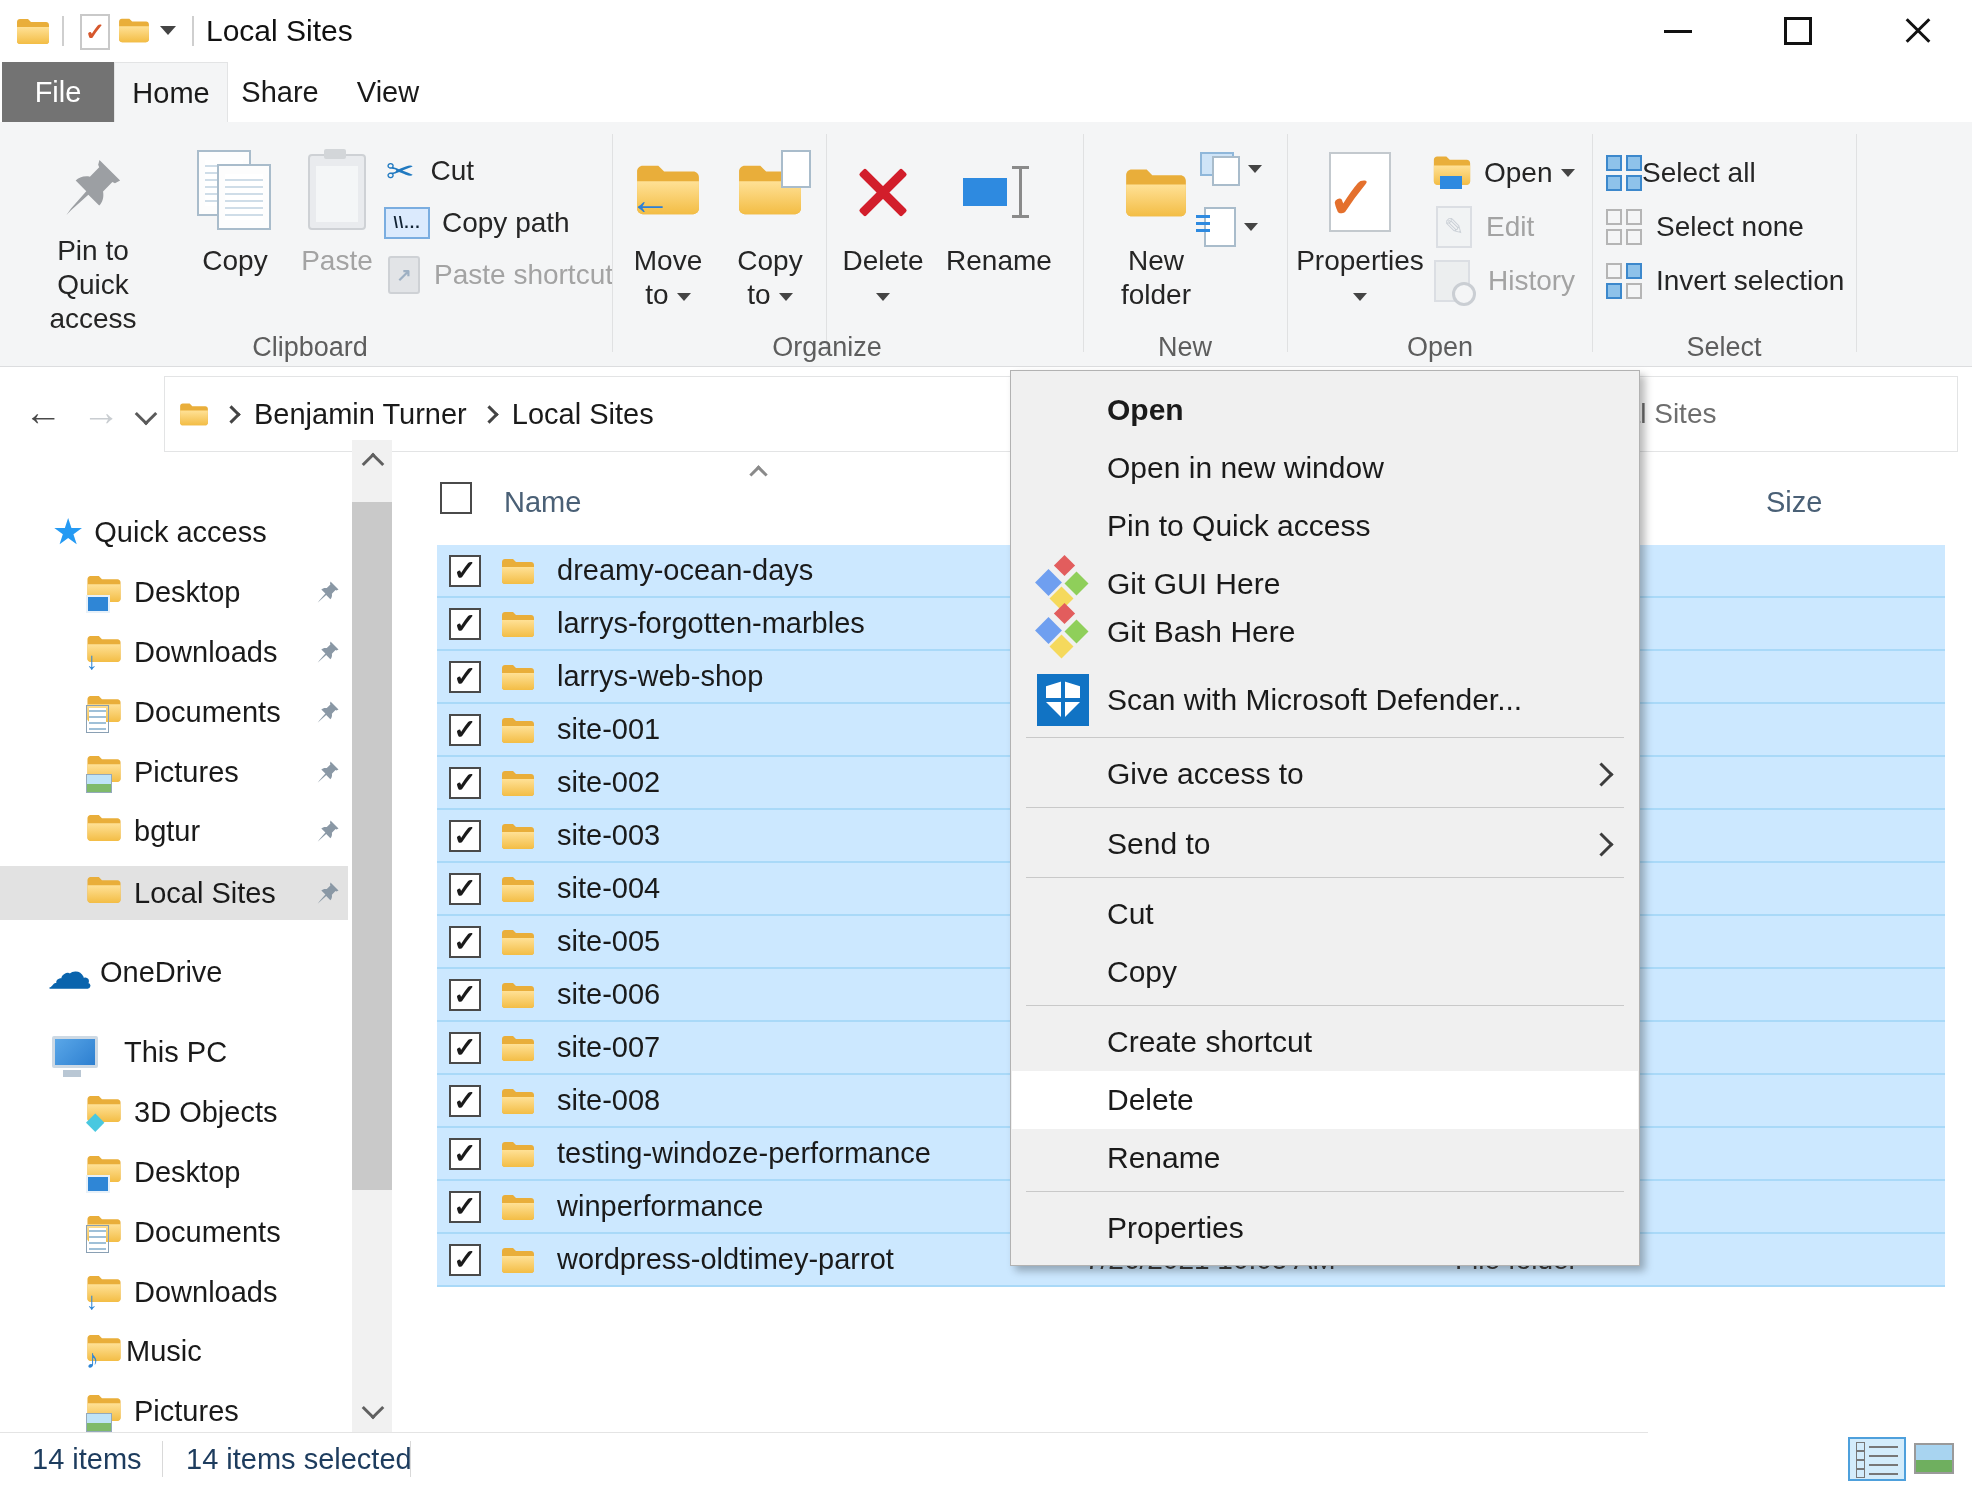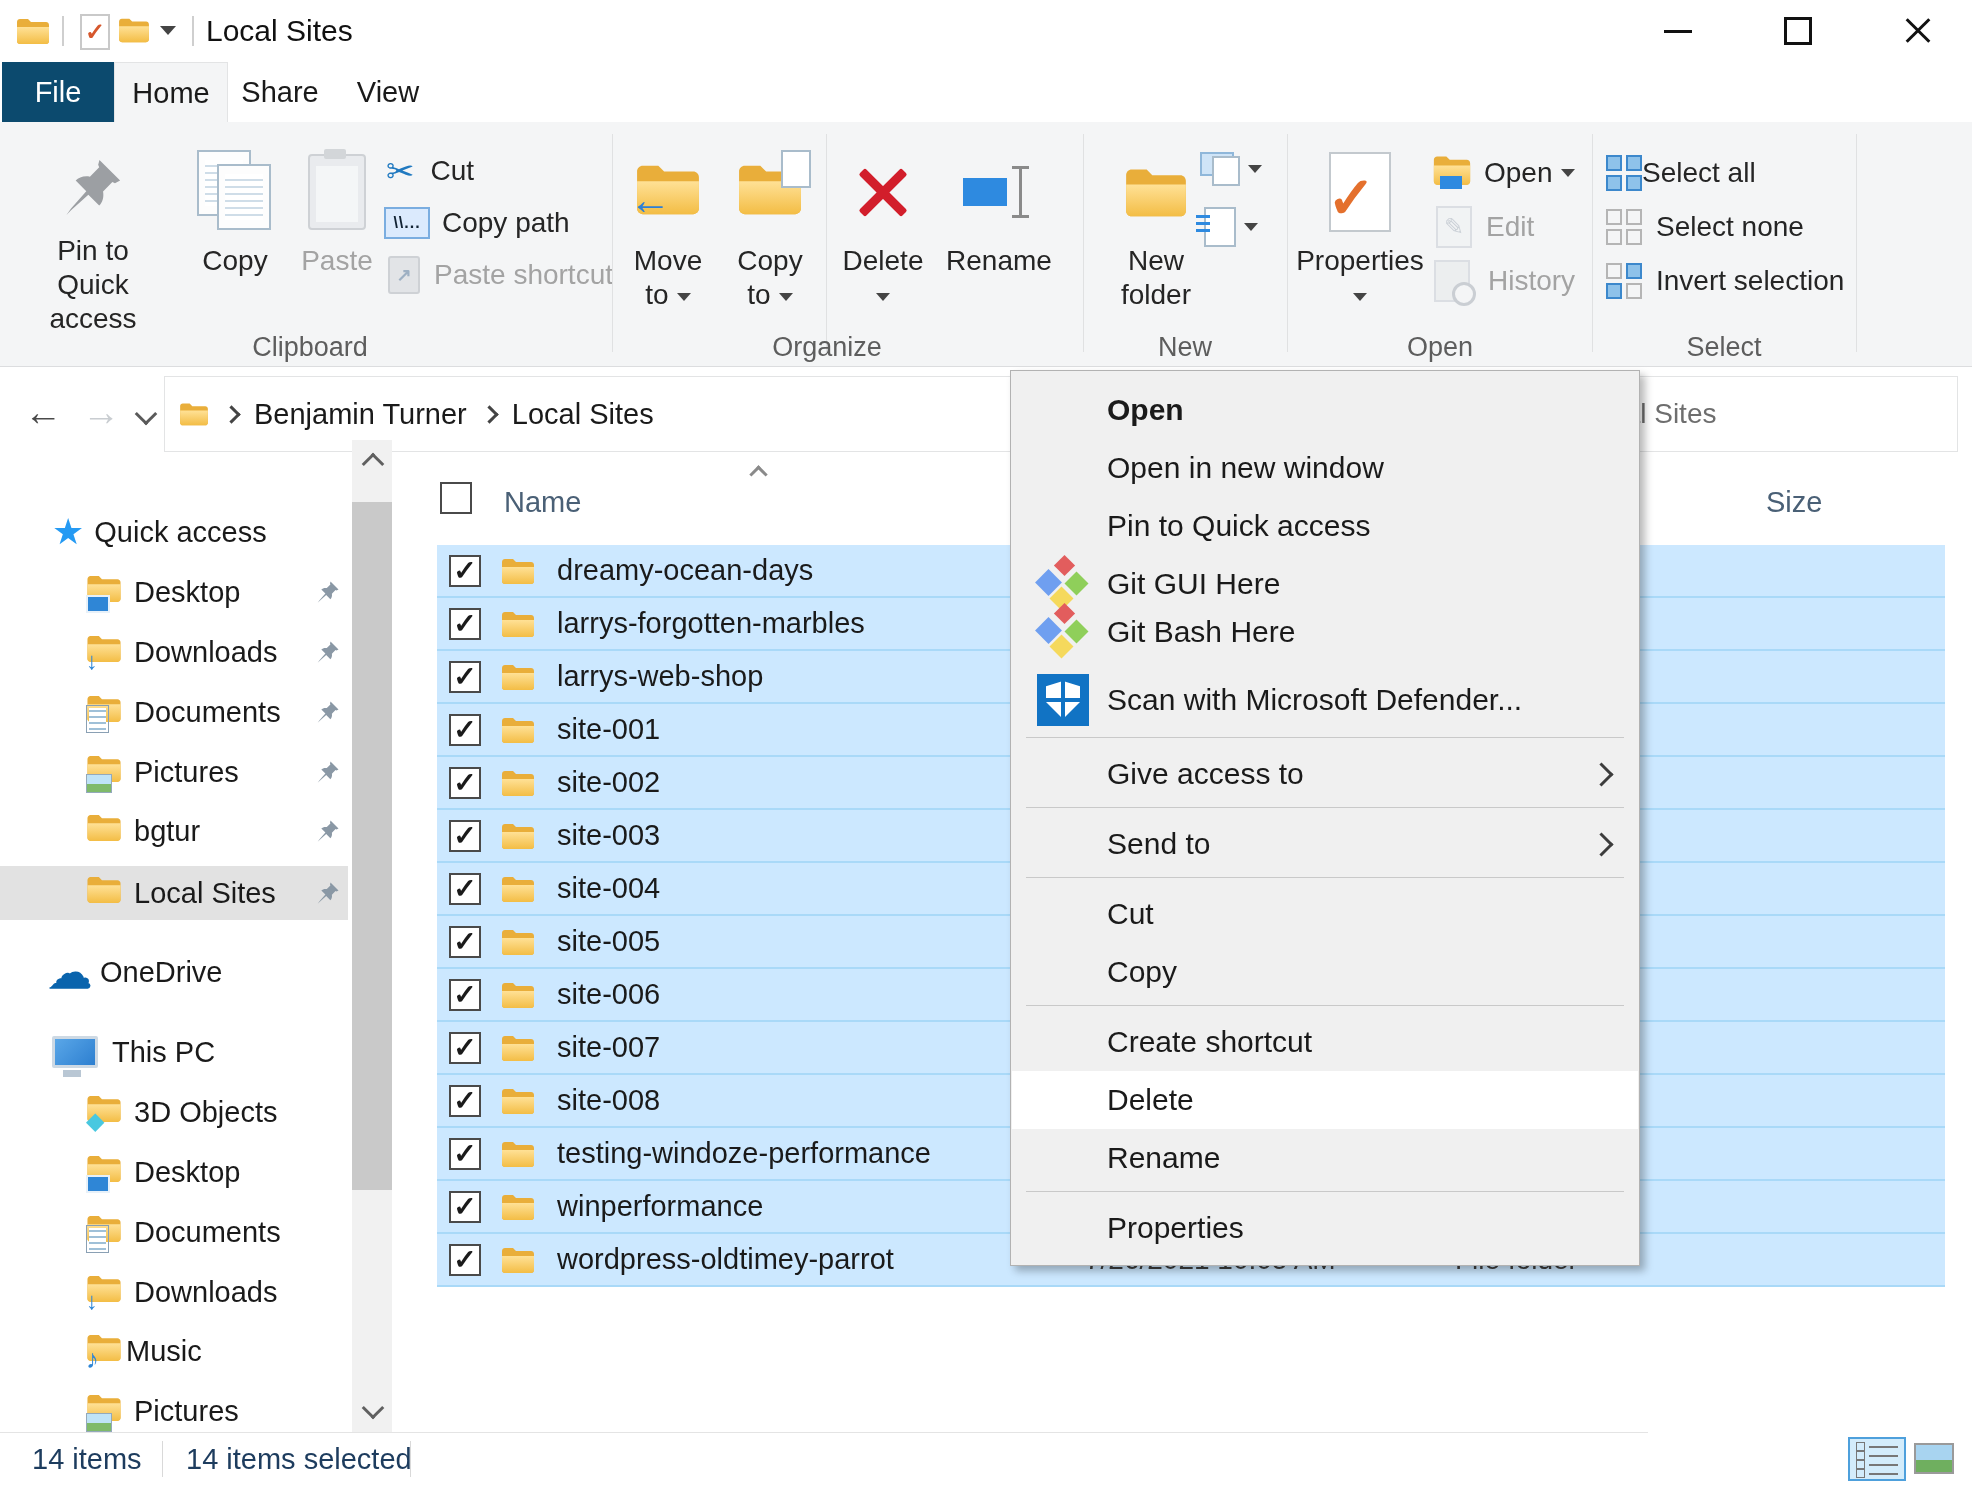--- a/index.html
+++ b/index.html
@@ -17,21 +17,21 @@
   .win-btn{position:absolute;top:0;width:66px;height:62px;display:flex;align-items:center;justify-content:center}
   .wmin{width:28px;height:3px;background:#111}
   .wmax{width:22px;height:22px;border:3px solid #111}
   .wx{position:relative;width:28px;height:28px}
   .wx::before,.wx::after{content:"";position:absolute;left:-2px;top:12px;width:32px;height:3px;background:#111}
   .wx::before{transform:rotate(45deg)}.wx::after{transform:rotate(-45deg)}
 
   
   .tabrow{position:absolute;left:0;top:62px;width:1972px;height:60px;background:#fff}
   .tab{position:absolute;top:0;height:60px;display:flex;align-items:center;justify-content:center;font-size:29px}
-  .tab-file{background:#0c4a6e;color:#fff}
+  .tab-file{background:#737373;color:#fff}
   .tab-active{background:#f4f5f6;border:1px solid #e3e4e5;border-bottom:none}
   .help-circle{position:absolute;left:1926px;top:82px;width:37px;height:37px;border-radius:50%;
                background:#1b66bb;color:#fff;font-size:26px;font-weight:bold;display:flex;align-items:center;justify-content:center}
   .chev{display:inline-block;width:13px;height:13px;border-right:3px solid #777;border-bottom:3px solid #777}
   .chev-up{transform:rotate(-135deg)} .chev-down{transform:rotate(45deg)} 
 
   
   .ribbon{position:absolute;left:0;top:122px;width:1972px;height:244px;background:#f4f5f6;border-bottom:1px solid #dcdddf}
   .bigbtn{position:absolute;top:18px;height:196px;display:flex;flex-direction:column;align-items:center;font-size:28px;color:#252525}
   .bigbtn .icz{height:104px;display:flex;align-items:center;justify-content:center}
@@ -467,21 +467,21 @@
     <svg class="side-pin">
         <use href="#i-pin" width="24" height="24"></use>
       </svg>
   </div>
   <div class="side-item" style="top:945px">
     <span class="cloud-ic" style="margin-left:48px">☁</span>
     <span style="margin-left:8px">OneDrive</span>
   </div>
   <div class="side-item" style="top:1025px">
     <span class="pc-ic" style="margin-left:52px"></span>
-    <span style="margin-left:14px">This PC</span>
+    <span style="margin-left:26px">This PC</span>
   </div>
   <div class="side-item" style="top:1085px">
     <span class="fold-wrap" style="margin-left:86px"><svg width="36" height="31">
           <use href="#i-folder" width="36" height="31"></use>
         </svg><span class="ovl cube-ovl">◆</span></span>
     <span style="margin-left:12px">3D Objects</span>
   </div>
   <div class="side-item" style="top:1145px">
     <span class="fold-wrap" style="margin-left:86px"><svg width="36" height="31">
           <use href="#i-folder" width="36" height="31"></use>

